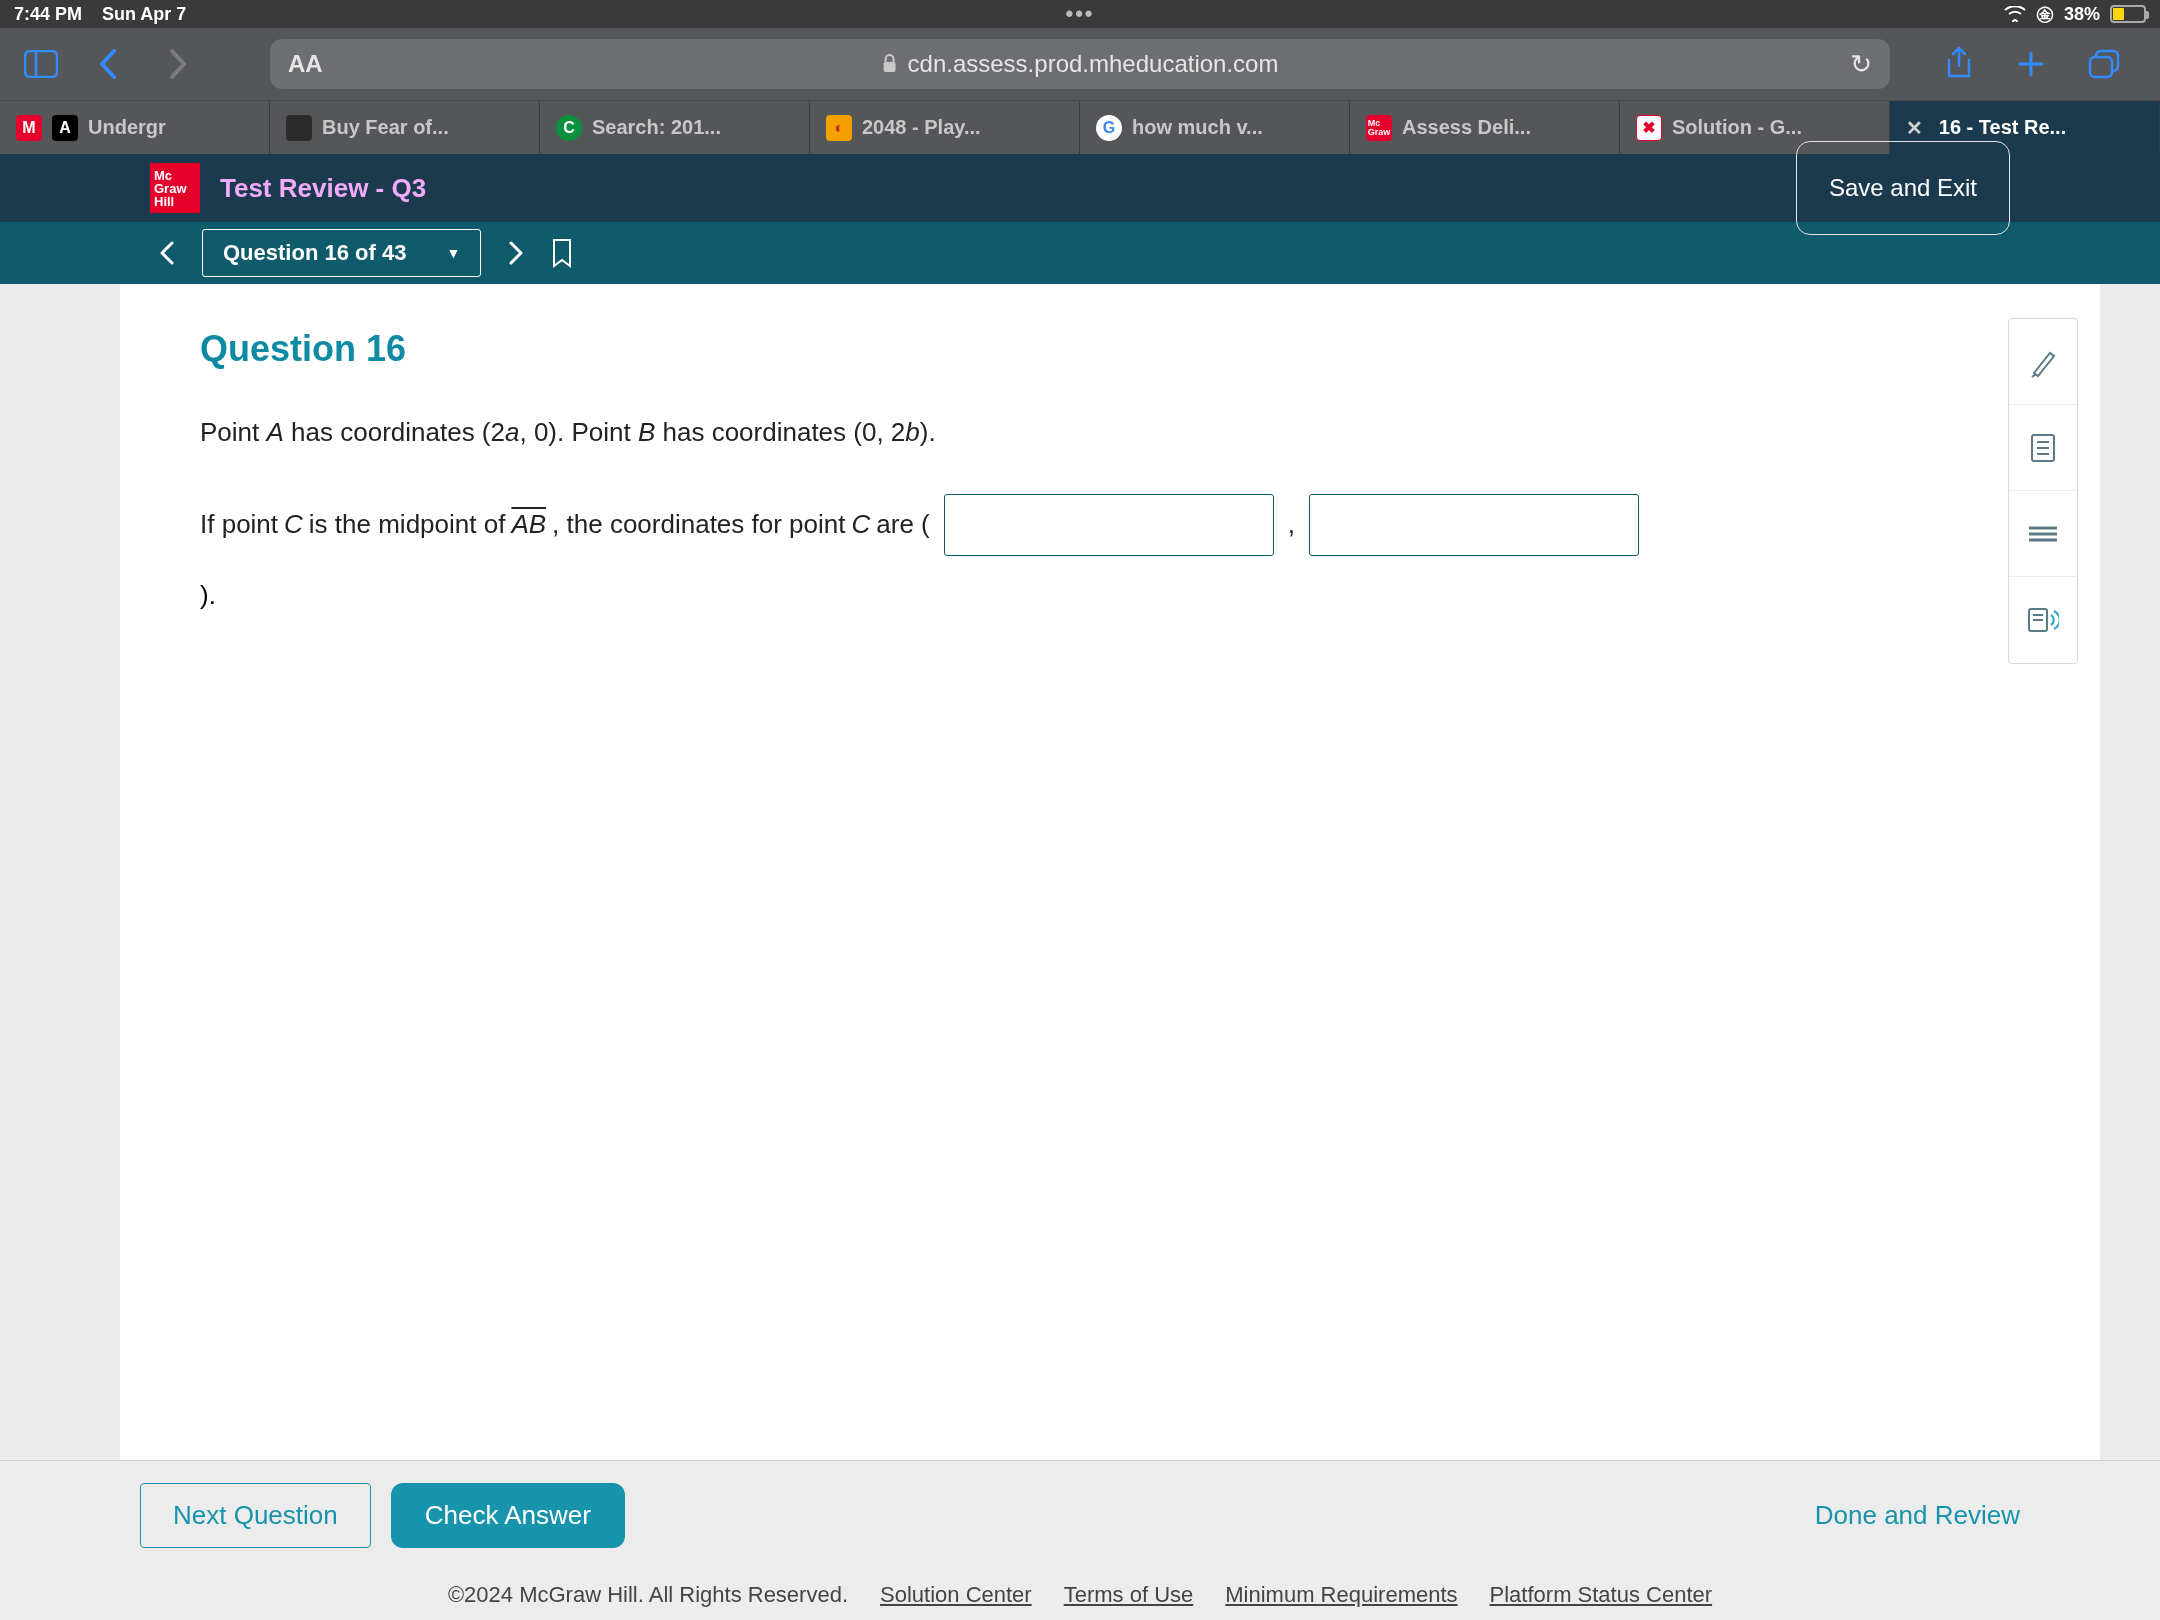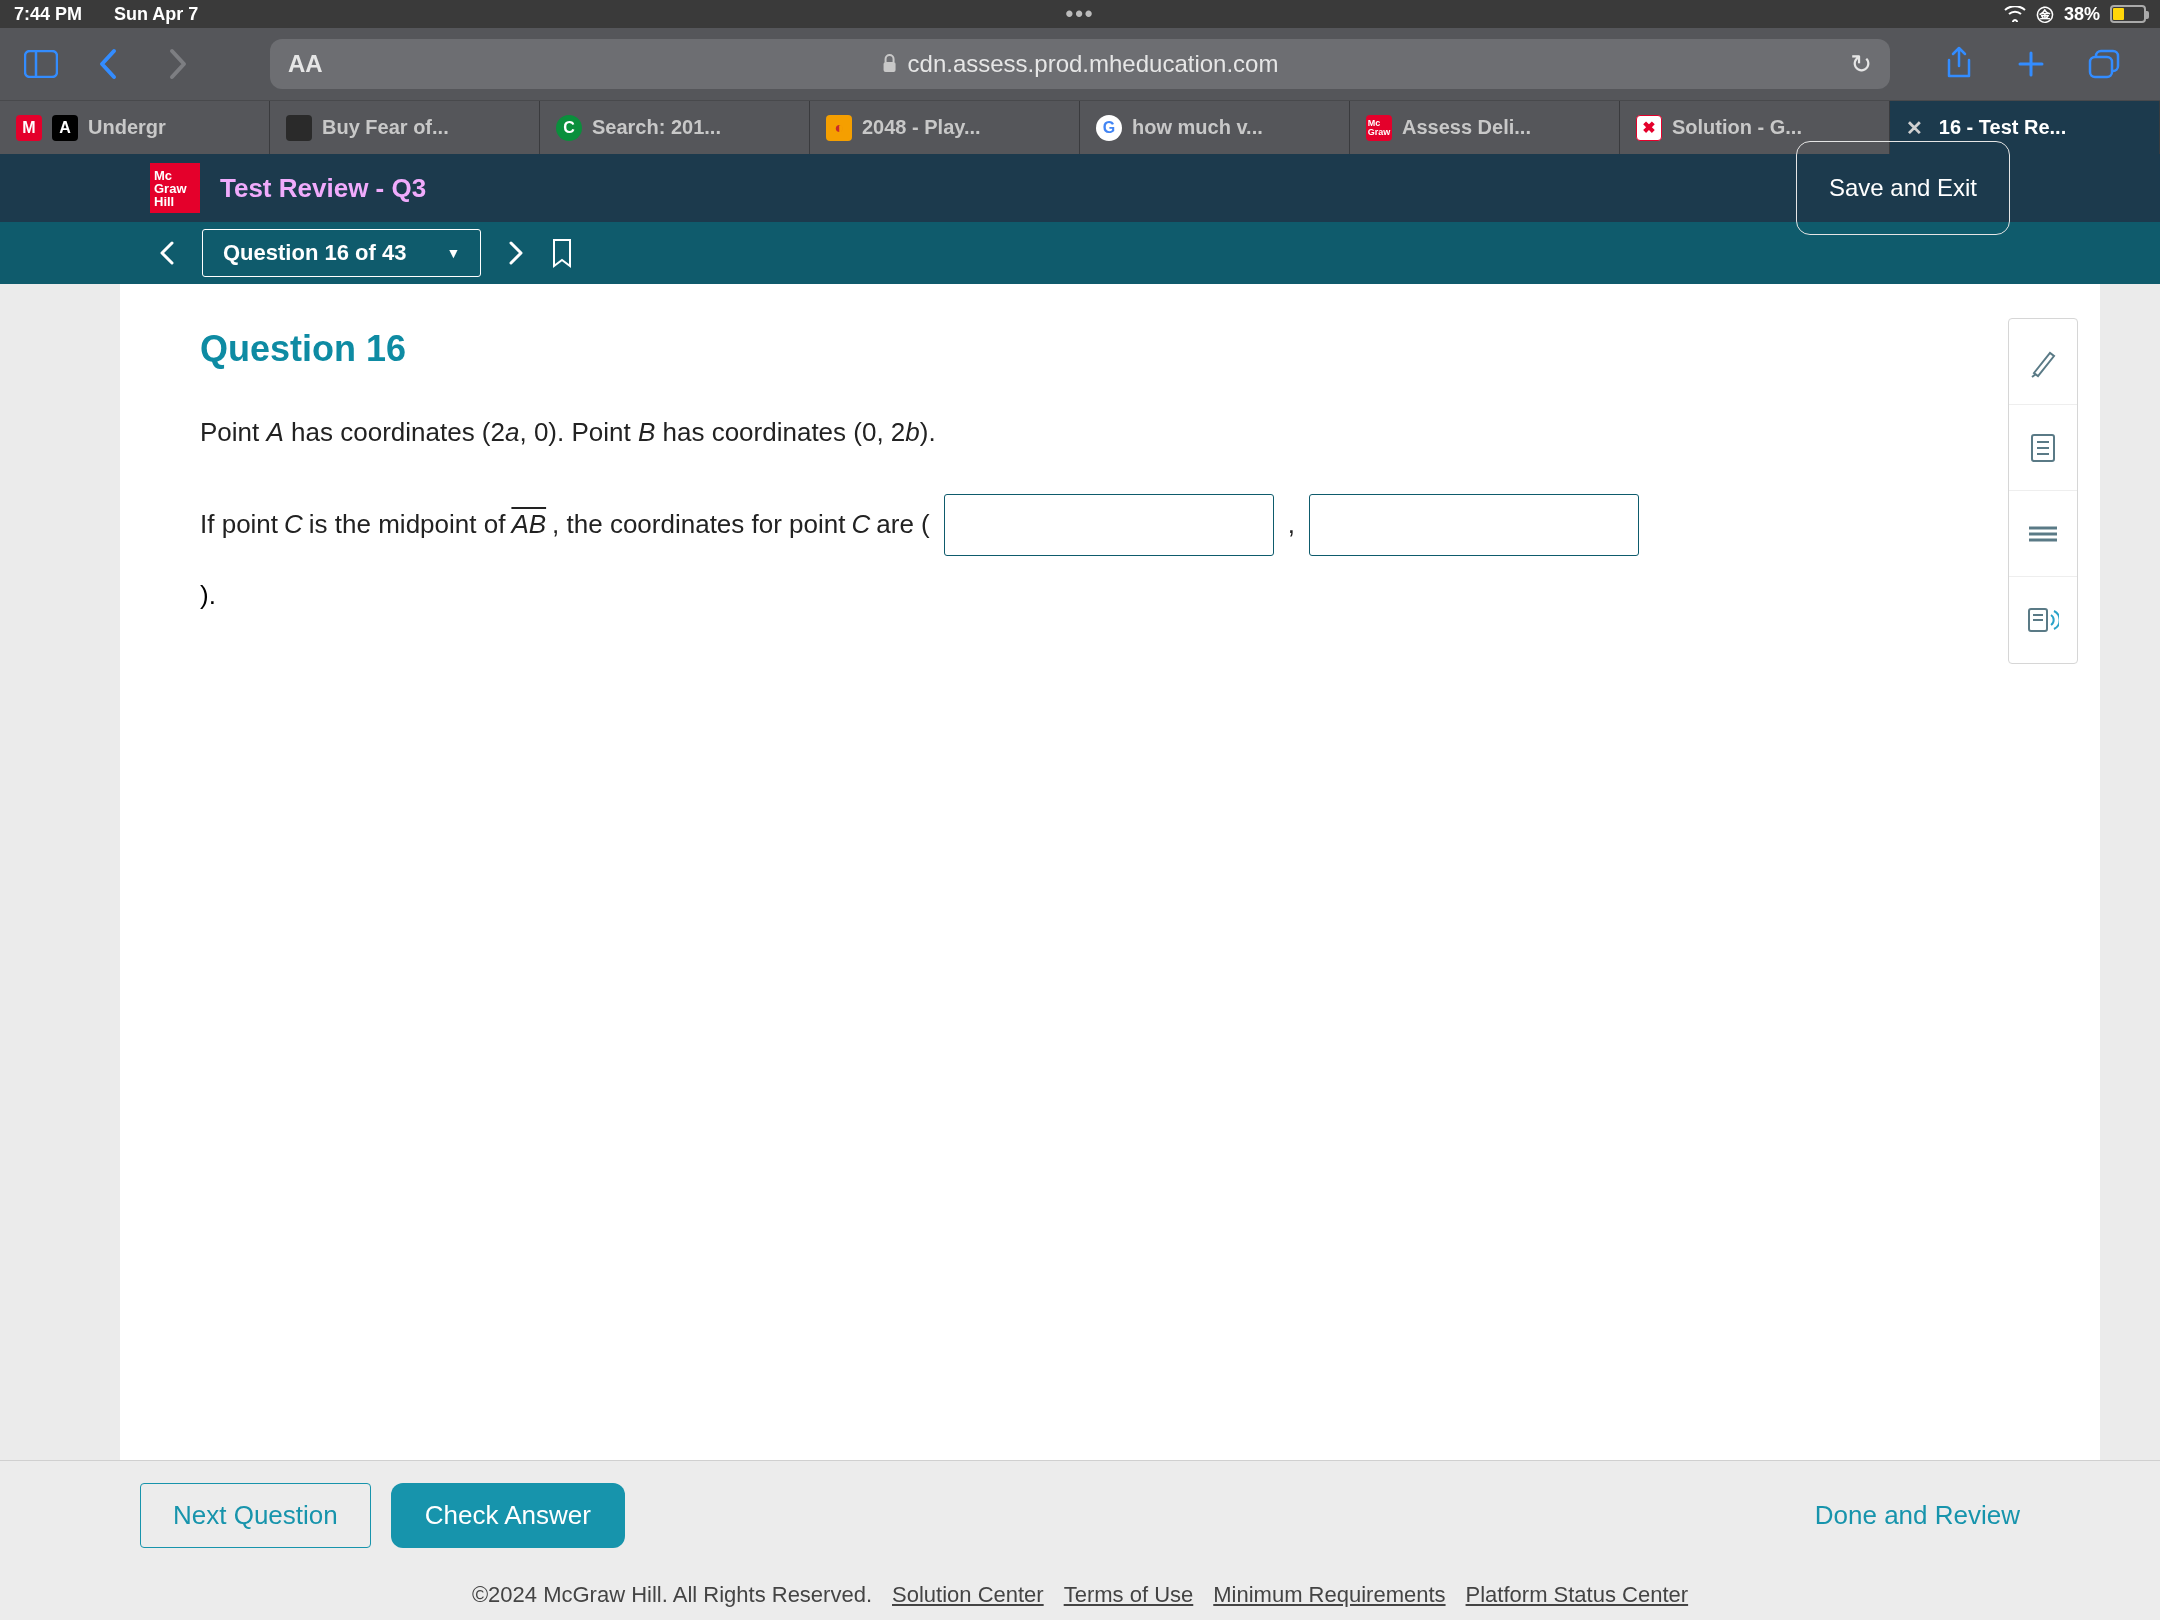--- a/index.html
+++ b/index.html
@@ -1,20 +1,20 @@
 <!DOCTYPE html>
 <html><head>
 <meta charset="utf-8">
 <style>
 * { margin: 0; padding: 0; box-sizing: border-box; }
 body { font-family: -apple-system, BlinkMacSystemFont, "Segoe UI", Arial, sans-serif; background: #ebebeb; width: 2160px; height: 1620px; overflow: hidden; }
 
 
 .status-bar { background: #3a3a3a; color: #fff; height: 28px; display: flex; align-items: center; padding: 0 14px; font-size: 18px; font-weight: 600; justify-content: space-between; }
-.status-left { display: flex; gap: 32px; }
+.status-left { display: flex; gap: 20px; }
 .status-center { position: absolute; left: 50%; transform: translateX(-50%); color: #bbb; font-size: 22px; letter-spacing: 2px; }
 .status-right { display: flex; align-items: center; gap: 10px; }
 .battery-box { width: 36px; height: 18px; border: 2px solid #aaa; border-radius: 4px; position: relative; display: inline-block; }
 .battery-fill { position: absolute; left: 1px; top: 1px; bottom: 1px; width: 35%; background: #ffd60a; border-radius: 1px; }
 .battery-tip { position: absolute; right: -5px; top: 4px; width: 3px; height: 8px; background: #aaa; border-radius: 0 2px 2px 0; }
 
 
 .safari-toolbar { background: #55565a; height: 72px; display: flex; align-items: center; padding: 0 24px; gap: 24px; justify-content: space-between; }
 .safari-icon { color: #338cff; font-size: 36px; width: 48px; text-align: center; }
 .safari-icon.dim { color: #7d7e82; }
@@ -62,21 +62,21 @@
 .side-tool:last-child { border-bottom: none; }
 
 
 .bottom-bar { background: #ececec; border-top: 1px solid #d0d0d0; height: 110px; display: flex; align-items: center; padding: 0 140px; justify-content: space-between; }
 .bottom-left { display: flex; gap: 20px; }
 .btn-outline { border: 1.5px solid #1794ac; color: #1794ac; background: transparent; padding: 16px 32px; font-size: 26px; border-radius: 4px; font-weight: 500; }
 .btn-solid { border: none; background: #1794ac; color: #fff; padding: 16px 34px; font-size: 26px; border-radius: 12px; font-weight: 500; }
 .btn-link { color: #1794ac; font-size: 26px; }
 
 
-.footer { background: #ececec; height: 50px; display: flex; align-items: center; justify-content: center; gap: 20px; font-size: 22px; color: #444; }
+.footer { background: #ececec; height: 50px; display: flex; align-items: center; justify-content: center; gap: 32px; font-size: 22px; color: #444; }
 .footer a { color: #444; text-decoration: underline; }
 
 svg { display: block; }
 </style>
 </head>
 <body>
 
 <div class="status-bar">
   <div class="status-left">
     <span>7:44 PM</span>

